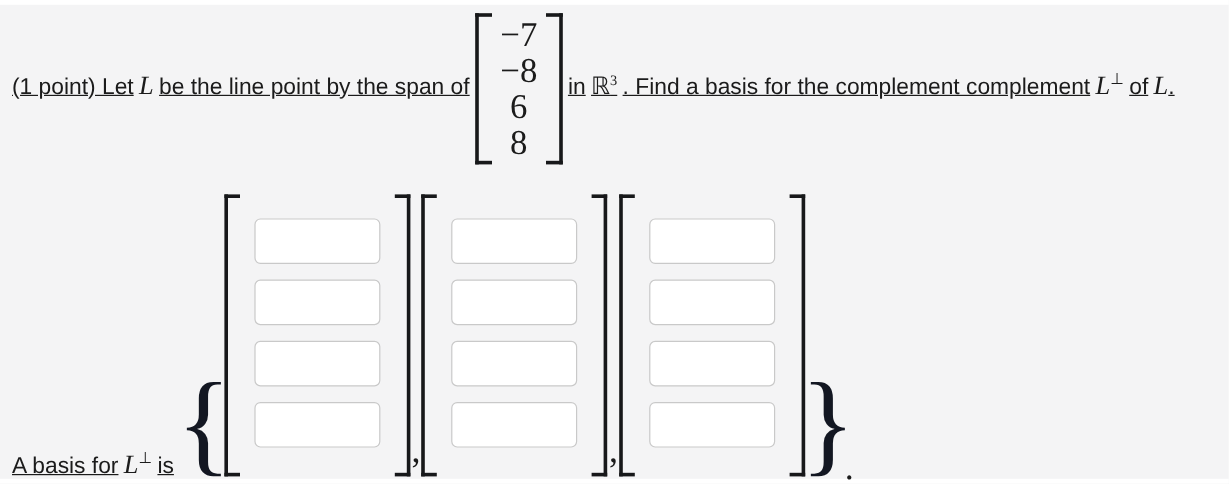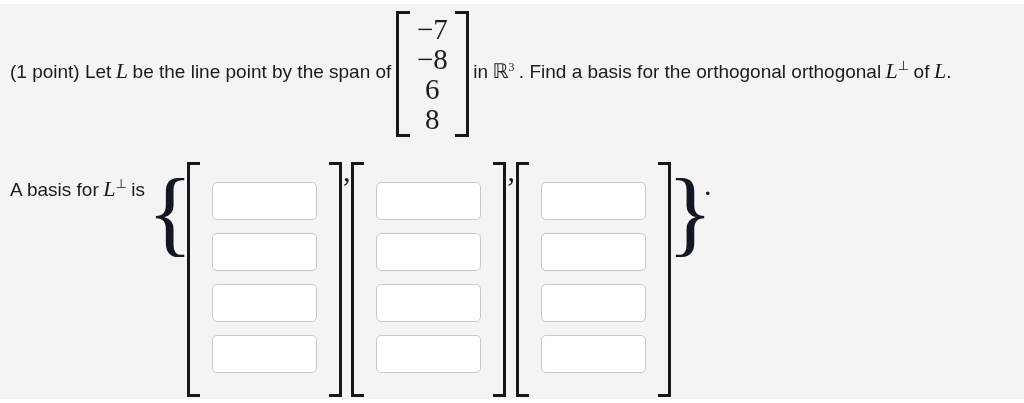--- a/index.html
+++ b/index.html
@@ -17,21 +17,21 @@
     background:#f4f4f5;
   }
 
   
   .line1 {
     position:absolute; left:10px; top:4px; height:139px; right:0;
     display:flex; align-items:center;
   }
   .sentence { margin:0; }
   .t {
-    font-size:19px; line-height:30px; color:#1b1b1b;
+    font-size:19px; line-height:30px; color:#1b1b1b;text-decoration:underline;
   }
   .mv {
     font-family:"Liberation Serif", serif;
     font-style:italic; font-size:22px; line-height:30px;
   }
   .bb {
     font-family:"DejaVu Sans", sans-serif;
     font-size:20px; line-height:30px;
   }
   .ssup {
@@ -54,21 +54,21 @@
   .pcol {
     display:flex; flex-direction:column; justify-content:center;
     font-family:"Liberation Serif", serif;
     font-size:29px; line-height:30px;
     min-width:33px; margin:0 6px; text-align:center;
   }
 
   
   .line2 {
     position:absolute; left:10px; top:162px; height:235px;
-    display:flex; align-items:flex-start;
+    display:flex; align-items:flex-end;
   }
   .alabel { position:relative; top:7px; white-space:nowrap; }
   .brace {
     font-family:"Liberation Serif", serif;
     font-size:95px; line-height:95px;
     width:22px; display:flex; justify-content:center;
     color:#131722; position:relative; top:3px;
     flex:none;
   }
   .brace.open  { margin-left:14px; }
@@ -121,21 +121,21 @@
         <span class="pcol">
           <span>−7</span>
           <span>−8</span>
           <span>6</span>
           <span>8</span>
         </span>
         <span class="pbr r"></span>
       </span>
     <span class="t">in</span>
     <span class="t"><span class="bb">ℝ</span><sup class="ssup">3</sup></span>
-    <span class="t">. Find a basis for the orthogonal orthogonal</span>
+    <span class="t">. Find a basis for the complement complement</span>
     <span class="mv"><span>L</span><sup class="ssup perp">⊥</sup></span>
     <span class="t">of</span>
     <span class="mv">L</span><span class="t">.</span>
   </p>
 </div>
 
 <div class="line2">
 
   <span class="alabel">
     <span class="t">A basis for</span>

